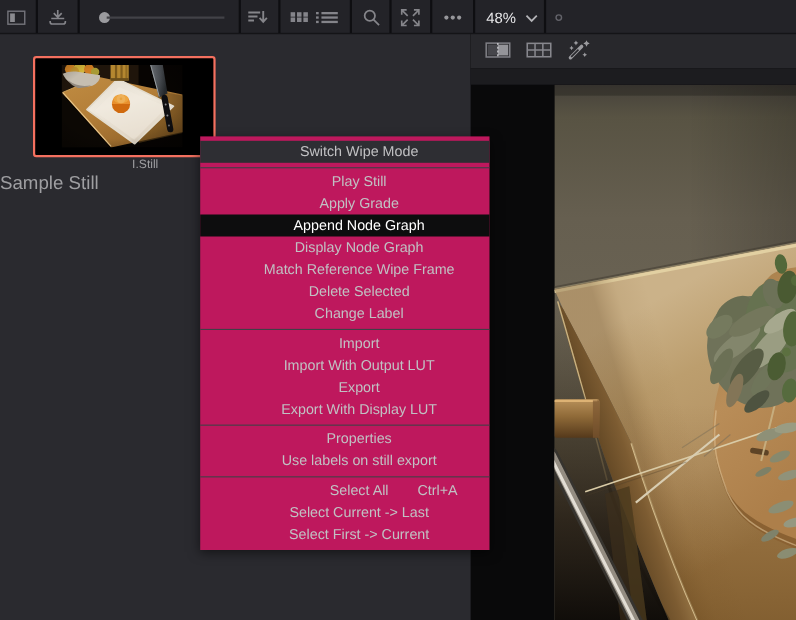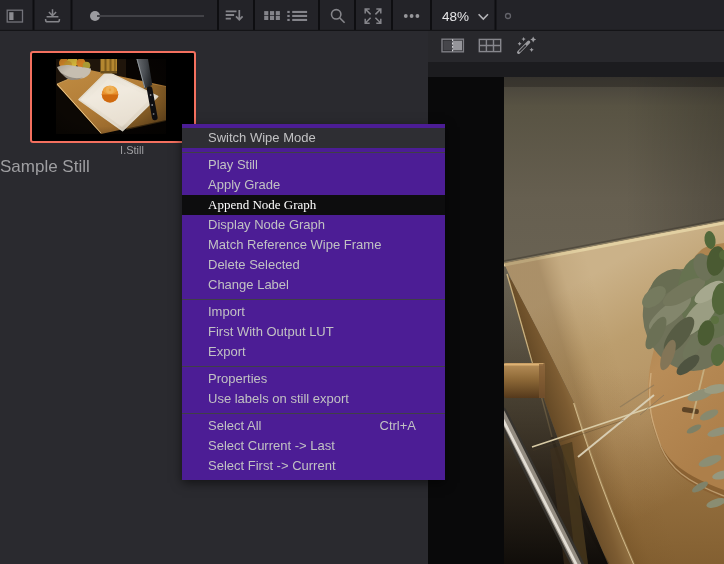--- a/index.html
+++ b/index.html
@@ -16,25 +16,25 @@
 border:2px solid #f4705f;border-radius:3px;}
 #thumb{position:absolute;left:24.5px;top:6.2px;width:110px;height:75px;}
 #lab1{position:absolute;left:0;top:144px;width:223px;text-align:center;color:#9f9fa2;font-size:11px;padding-left:41px;}
 #lab2{position:absolute;left:0;top:156.5px;width:223px;text-align:left;color:#9f9fa2;font-size:17px;}
 
 #viewer{position:absolute;left:428px;top:31px;width:296px;height:533px;background:#09090a;}
 #vtoolbar{position:absolute;left:0;top:0;width:296px;height:31px;background:#28282c;}
 #vband{position:absolute;left:0;top:31px;width:296px;height:15px;background:#1c1c1f;}
 #photo{position:absolute;left:76px;top:46px;width:220px;height:487px;}
 
-#menu{position:absolute;left:182px;top:123.5px;width:263px;background:#4c1d95;
-box-shadow:0 3px 10px rgba(0,0,0,0.55);padding:4px 0;}
+#menu{position:absolute;left:182px;top:123.5px;width:263px;background:#be185d;
+box-shadow:0 3px 10px rgba(0,0,0,0.55);padding:4px 0;text-align:center;}
 #menu .it{height:20px;line-height:20px;padding-left:26px;color:#c1c1c3;font-size:13px;white-space:nowrap;position:relative;}
 #menu .first{background:#2e2e33;}
-#menu .hi{background:#0d0d0e;color:#fff;font-family:Liberation Serif, serif;}
+#menu .hi{background:#0d0d0e;color:#fff;}
 #menu .sep{height:7px;position:relative;}
 #menu .sep:before{content:"";position:absolute;left:0;top:4px;width:263px;height:1px;background:#404046;}
 #menu .key{position:absolute;right:29px;top:0;}
 </style>
 </head>
 <body>
 <div id="stage">
   <div id="panel"></div>
   <div id="viewer">
     <div id="vtoolbar">
@@ -321,22 +321,23 @@
     <div class="sep"></div>
     <div class="it">Play Still</div>
     <div class="it">Apply Grade</div>
     <div class="it hi">Append Node Graph</div>
     <div class="it">Display Node Graph</div>
     <div class="it">Match Reference Wipe Frame</div>
     <div class="it">Delete Selected</div>
     <div class="it">Change Label</div>
     <div class="sep"></div>
     <div class="it">Import</div>
-    <div class="it">First With Output LUT</div>
+    <div class="it">Import With Output LUT</div>
     <div class="it">Export</div>
+    <div class="it">Export With Display LUT</div>
     <div class="sep"></div>
     <div class="it">Properties</div>
     <div class="it">Use labels on still export</div>
     <div class="sep"></div>
     <div class="it">Select All<span class="key">Ctrl+A</span></div>
     <div class="it">Select Current -&gt; Last</div>
     <div class="it">Select First -&gt; Current</div>
   </div>
 </div>
 

